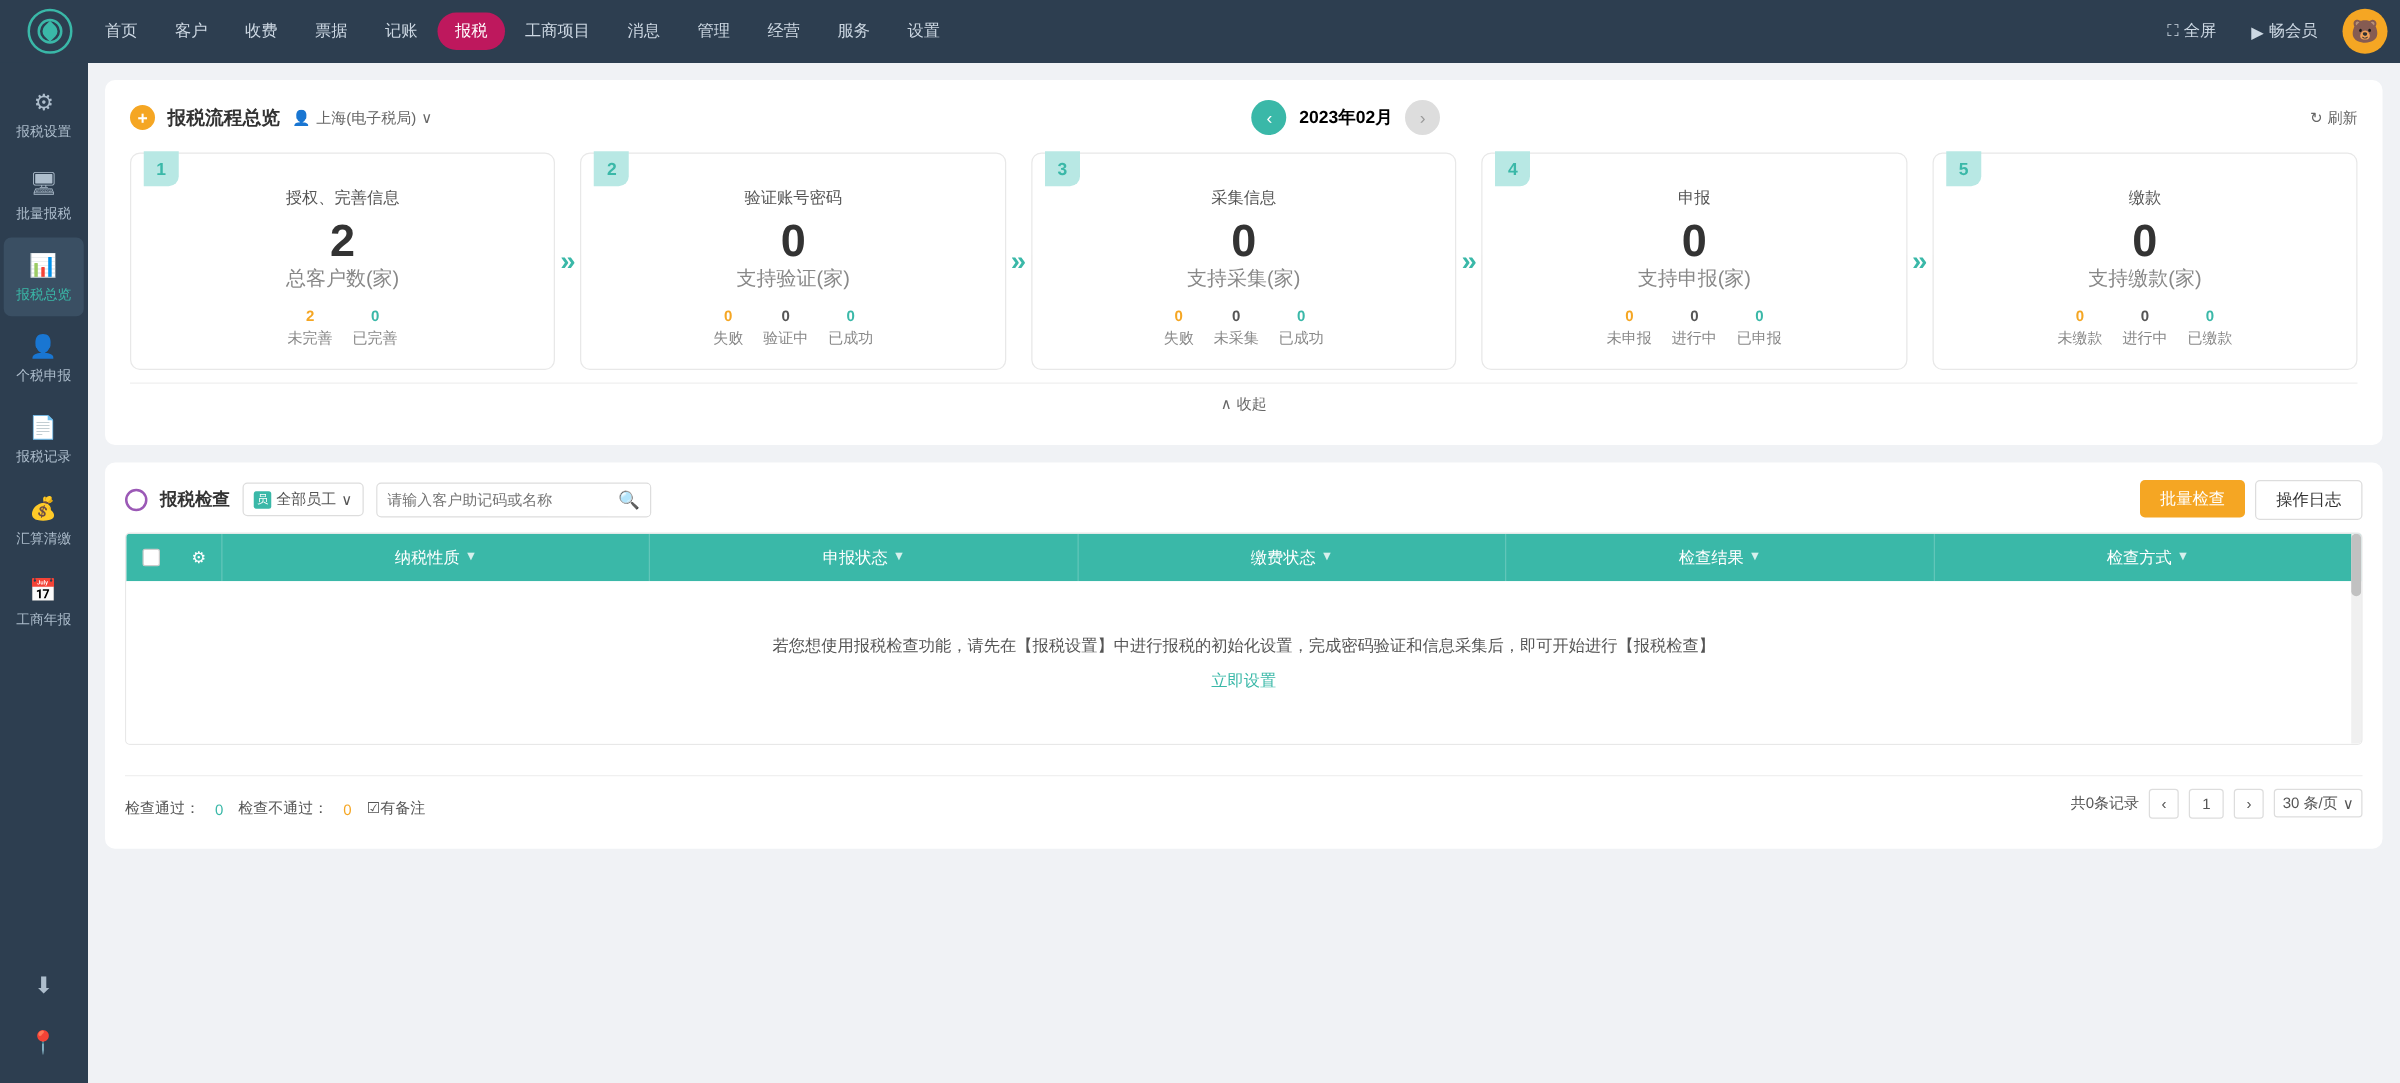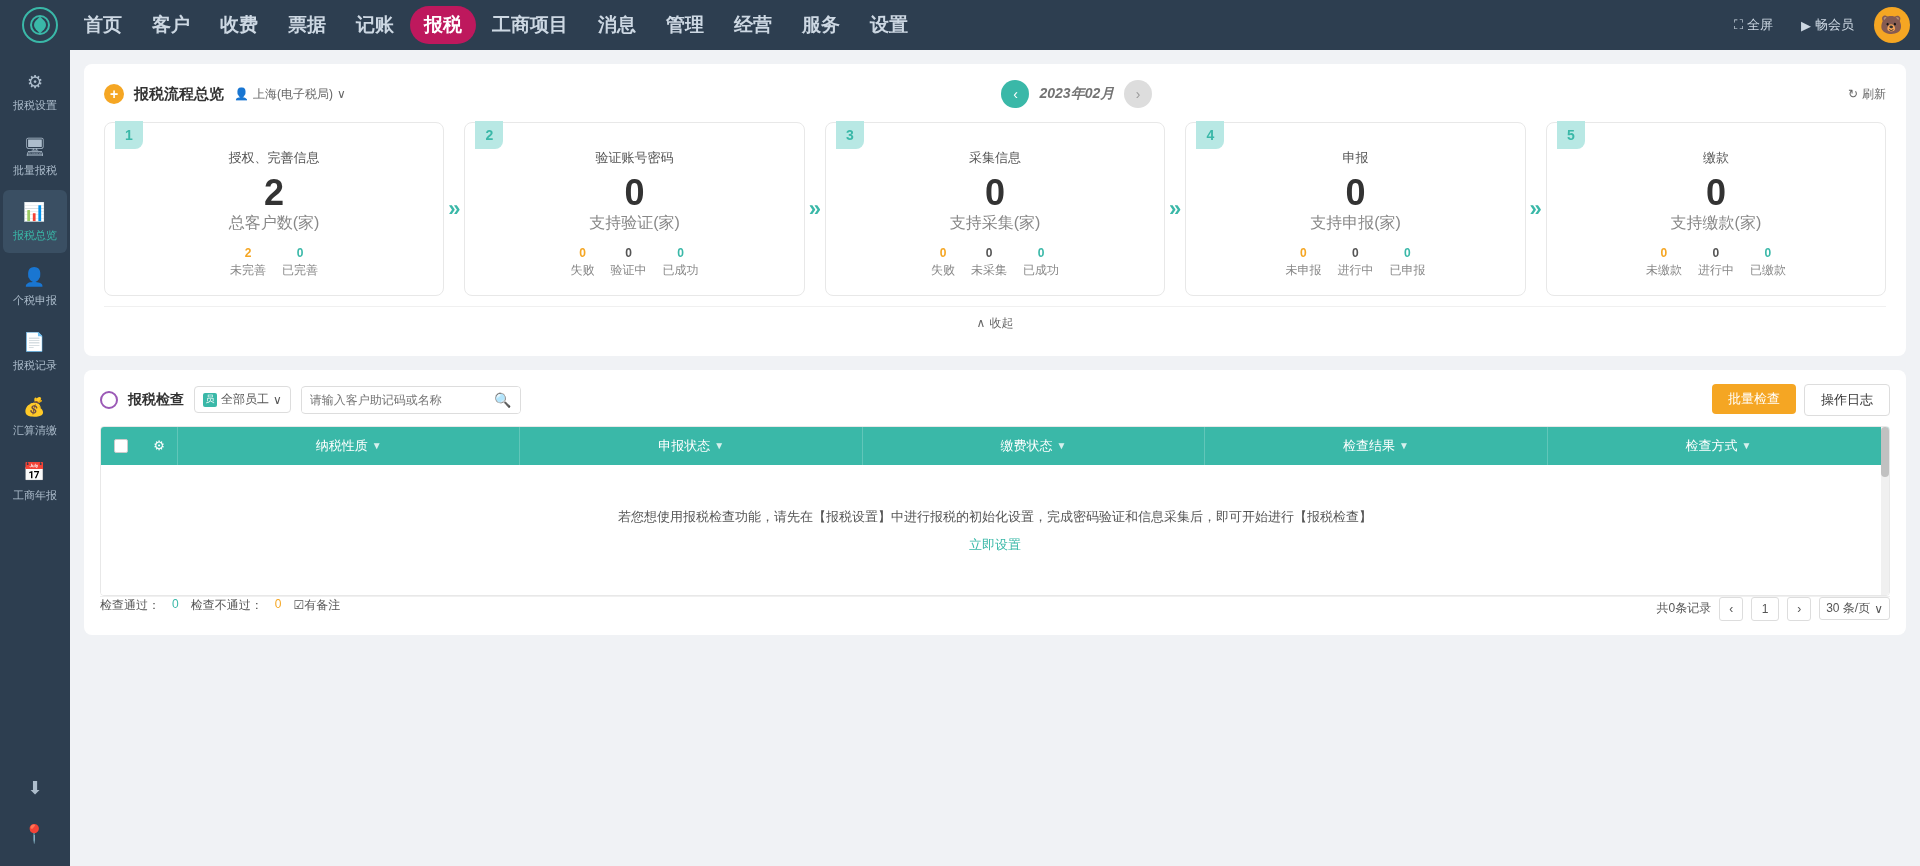--- a/index.html
+++ b/index.html
@@ -50,23 +50,22 @@
       display: flex;
       align-items: center;
       flex: 1;
       gap: 2px;
     }
     .nav-item {
       color: #cdd8e3;
       padding: 6px 14px;
       cursor: pointer;
       border-radius: 4px;
-      font-size: 19px;
+      font-size: 13px;
       white-space: nowrap;
-      font-weight: bold;
     }
     .nav-item.active {
       background: #be185d;
       color: #fff;
       border-radius: 20px;
     }
     .top-nav-right {
       display: flex;
       align-items: center;
       gap: 12px;
@@ -209,23 +208,22 @@
       cursor: pointer;
       font-size: 14px;
     }
     .month-arrow.disabled {
       background: #ddd;
       color: #999;
       cursor: default;
     }
     .month-text {
       font-size: 14px;
-      color: #737373;
+      color: #000000;
       font-weight: bold;
-      font-style: italic;
     }
     .refresh-btn {
       margin-left: auto;
       display: flex;
       align-items: center;
       gap: 4px;
       color: #666;
       cursor: pointer;
       font-size: 12px;
     }
@@ -460,26 +458,27 @@
       flex-direction: column;
       padding: 20px;
       text-align: center;
     }
     .empty-text { color: #555; font-size: 13px; line-height: 1.8; }
     .setup-link { color: #3ab8a8; cursor: pointer; text-decoration: none; font-size: 13px; margin-top: 8px; display: block; }
 
     
     .table-footer {
       display: flex;
-      align-items: flex-start;
+      align-items: flex-end;
       gap: 12px;
-      padding: 0 0;
+      padding: 10px 0;
       font-size: 12px;
       color: #555;
       border-top: 1px solid #f0f0f0;
+      margin-top: 24px;
     }
     .footer-link { color: #3ab8a8; cursor: pointer; }
     .footer-link.orange { color: #f5a623; }
     .footer-right {
       margin-left: auto;
       display: flex;
       align-items: center;
       gap: 8px;
     }
     .page-btn {

